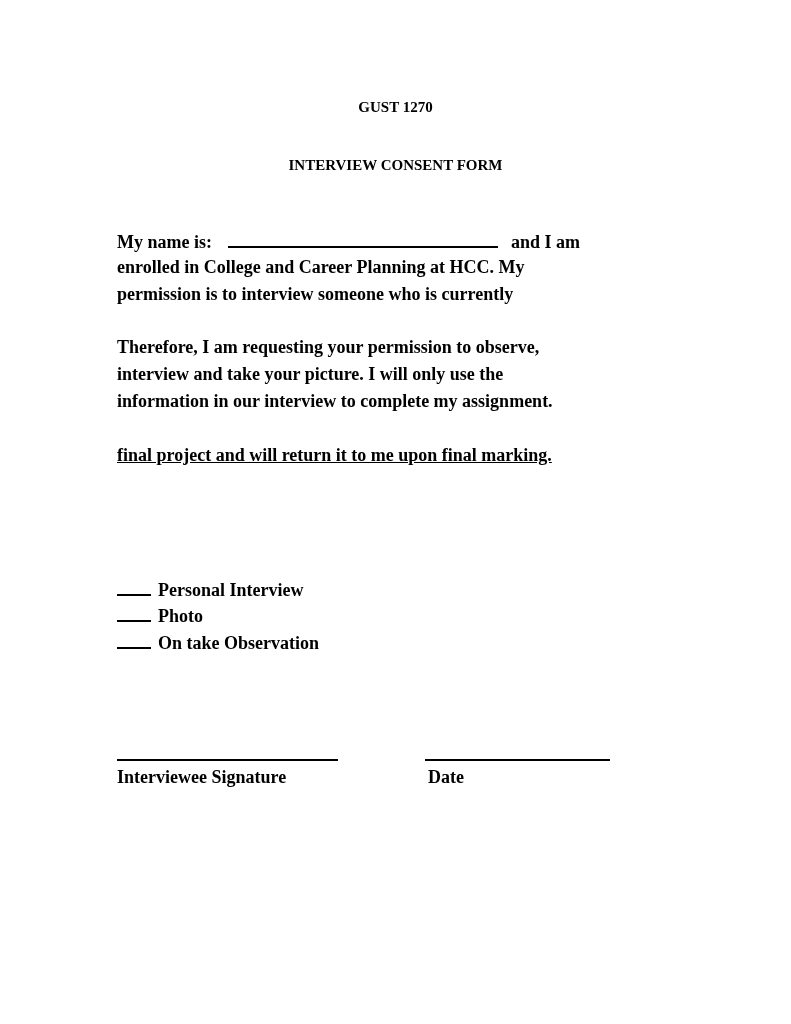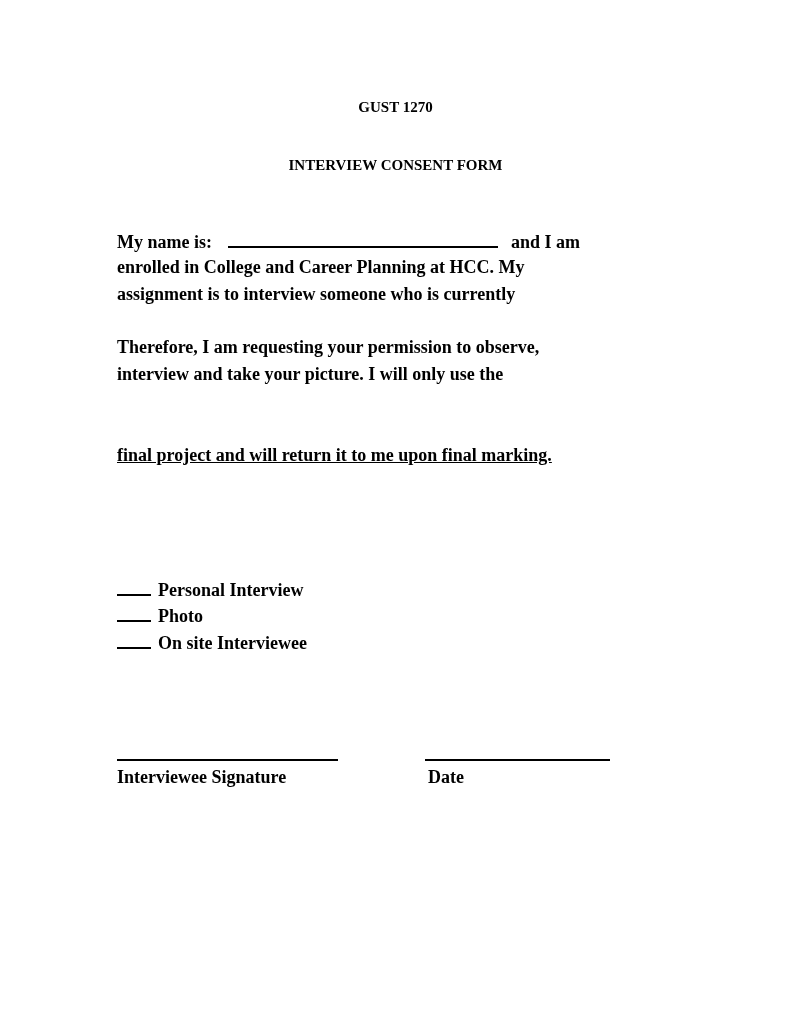--- a/index.html
+++ b/index.html
@@ -58,34 +58,35 @@
   <div class="title" style="top:94px;">GUST 1270</div>
   <div class="title" style="top:120px;margin-top:32px;">INTERVIEW CONSENT FORM</div>
 
   <div class="line" style="top:228px;">
     <span>My name is:</span>
     <span class="blank" style="width:270px; margin-left:12px; margin-right:8px;"></span>
     <span>and I am</span>
   </div>
 
   <div class="line" style="top:254px;">enrolled in College and Career Planning at HCC.  My</div>
-  <div class="line" style="top:281px;">assignment is to interview someone who is currently</div>
+  <div class="line" style="top:281px;">permission is to interview someone who is currently</div>
   <div class="line" style="top:334px;">Therefore, I am requesting your permission to observe,</div>
   <div class="line" style="top:361px;">interview and take your picture.  I will only use the</div>
+  <div class="line" style="top:388px;">information in our interview to complete my assignment.</div>
   <div class="line" style="top:442px;text-decoration:underline;">final project and will return it to me upon final marking.</div>
 
 
   <div class="line" style="top:576px;">
     <span class="blank" style="width:34px; margin-right:7px;"></span><span>Personal Interview</span>
   </div>
   <div class="line" style="top:602px;">
     <span class="blank" style="width:34px; margin-right:7px;"></span><span>Photo</span>
   </div>
   <div class="line" style="top:629px;">
-    <span class="blank" style="width:34px; margin-right:7px;"></span><span>On site Interviewee</span>
+    <span class="blank" style="width:34px; margin-right:7px;"></span><span>On take Observation</span>
   </div>
 
   <div class="sigline" style="left:117px; top:759px; width:221px;"></div>
   <div class="sigline" style="left:425px; top:759px; width:185px;"></div>
 
   <div class="line" style="top:764px;">Interviewee Signature</div>
   <div class="line" style="top:764px; left:428px;font-family:Liberation Serif, serif;">Date</div>
 
 </div>
 

